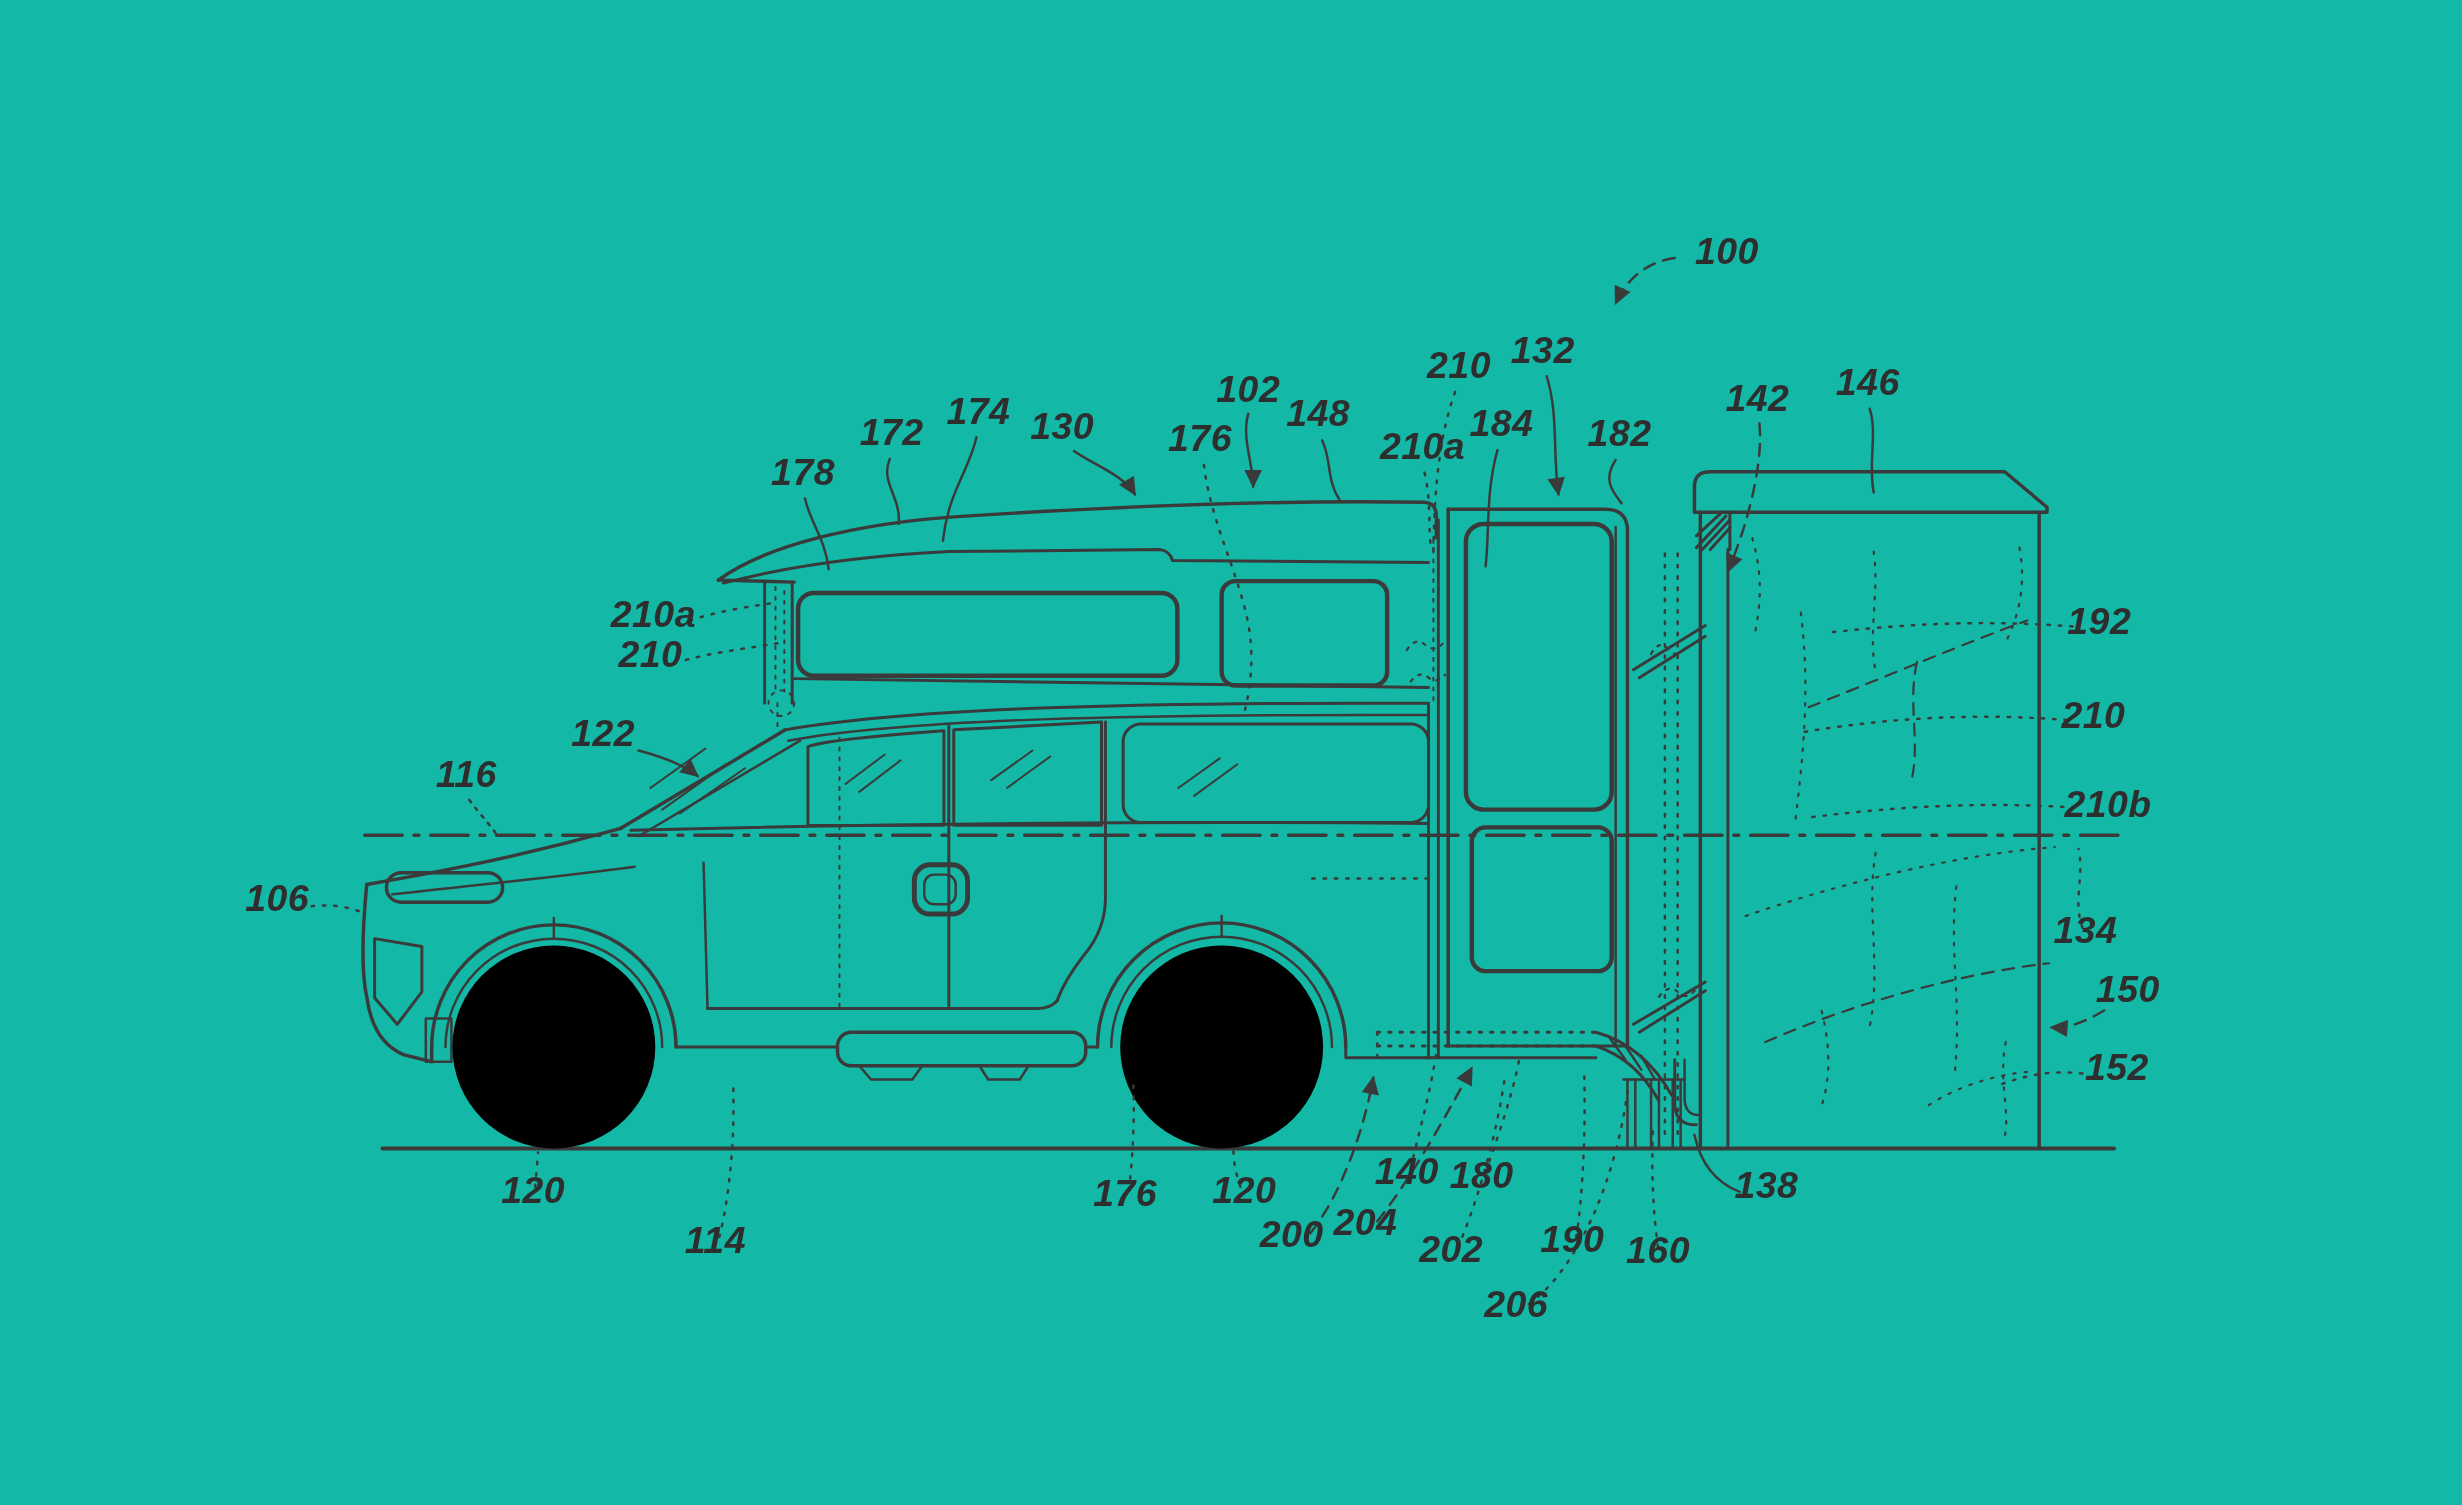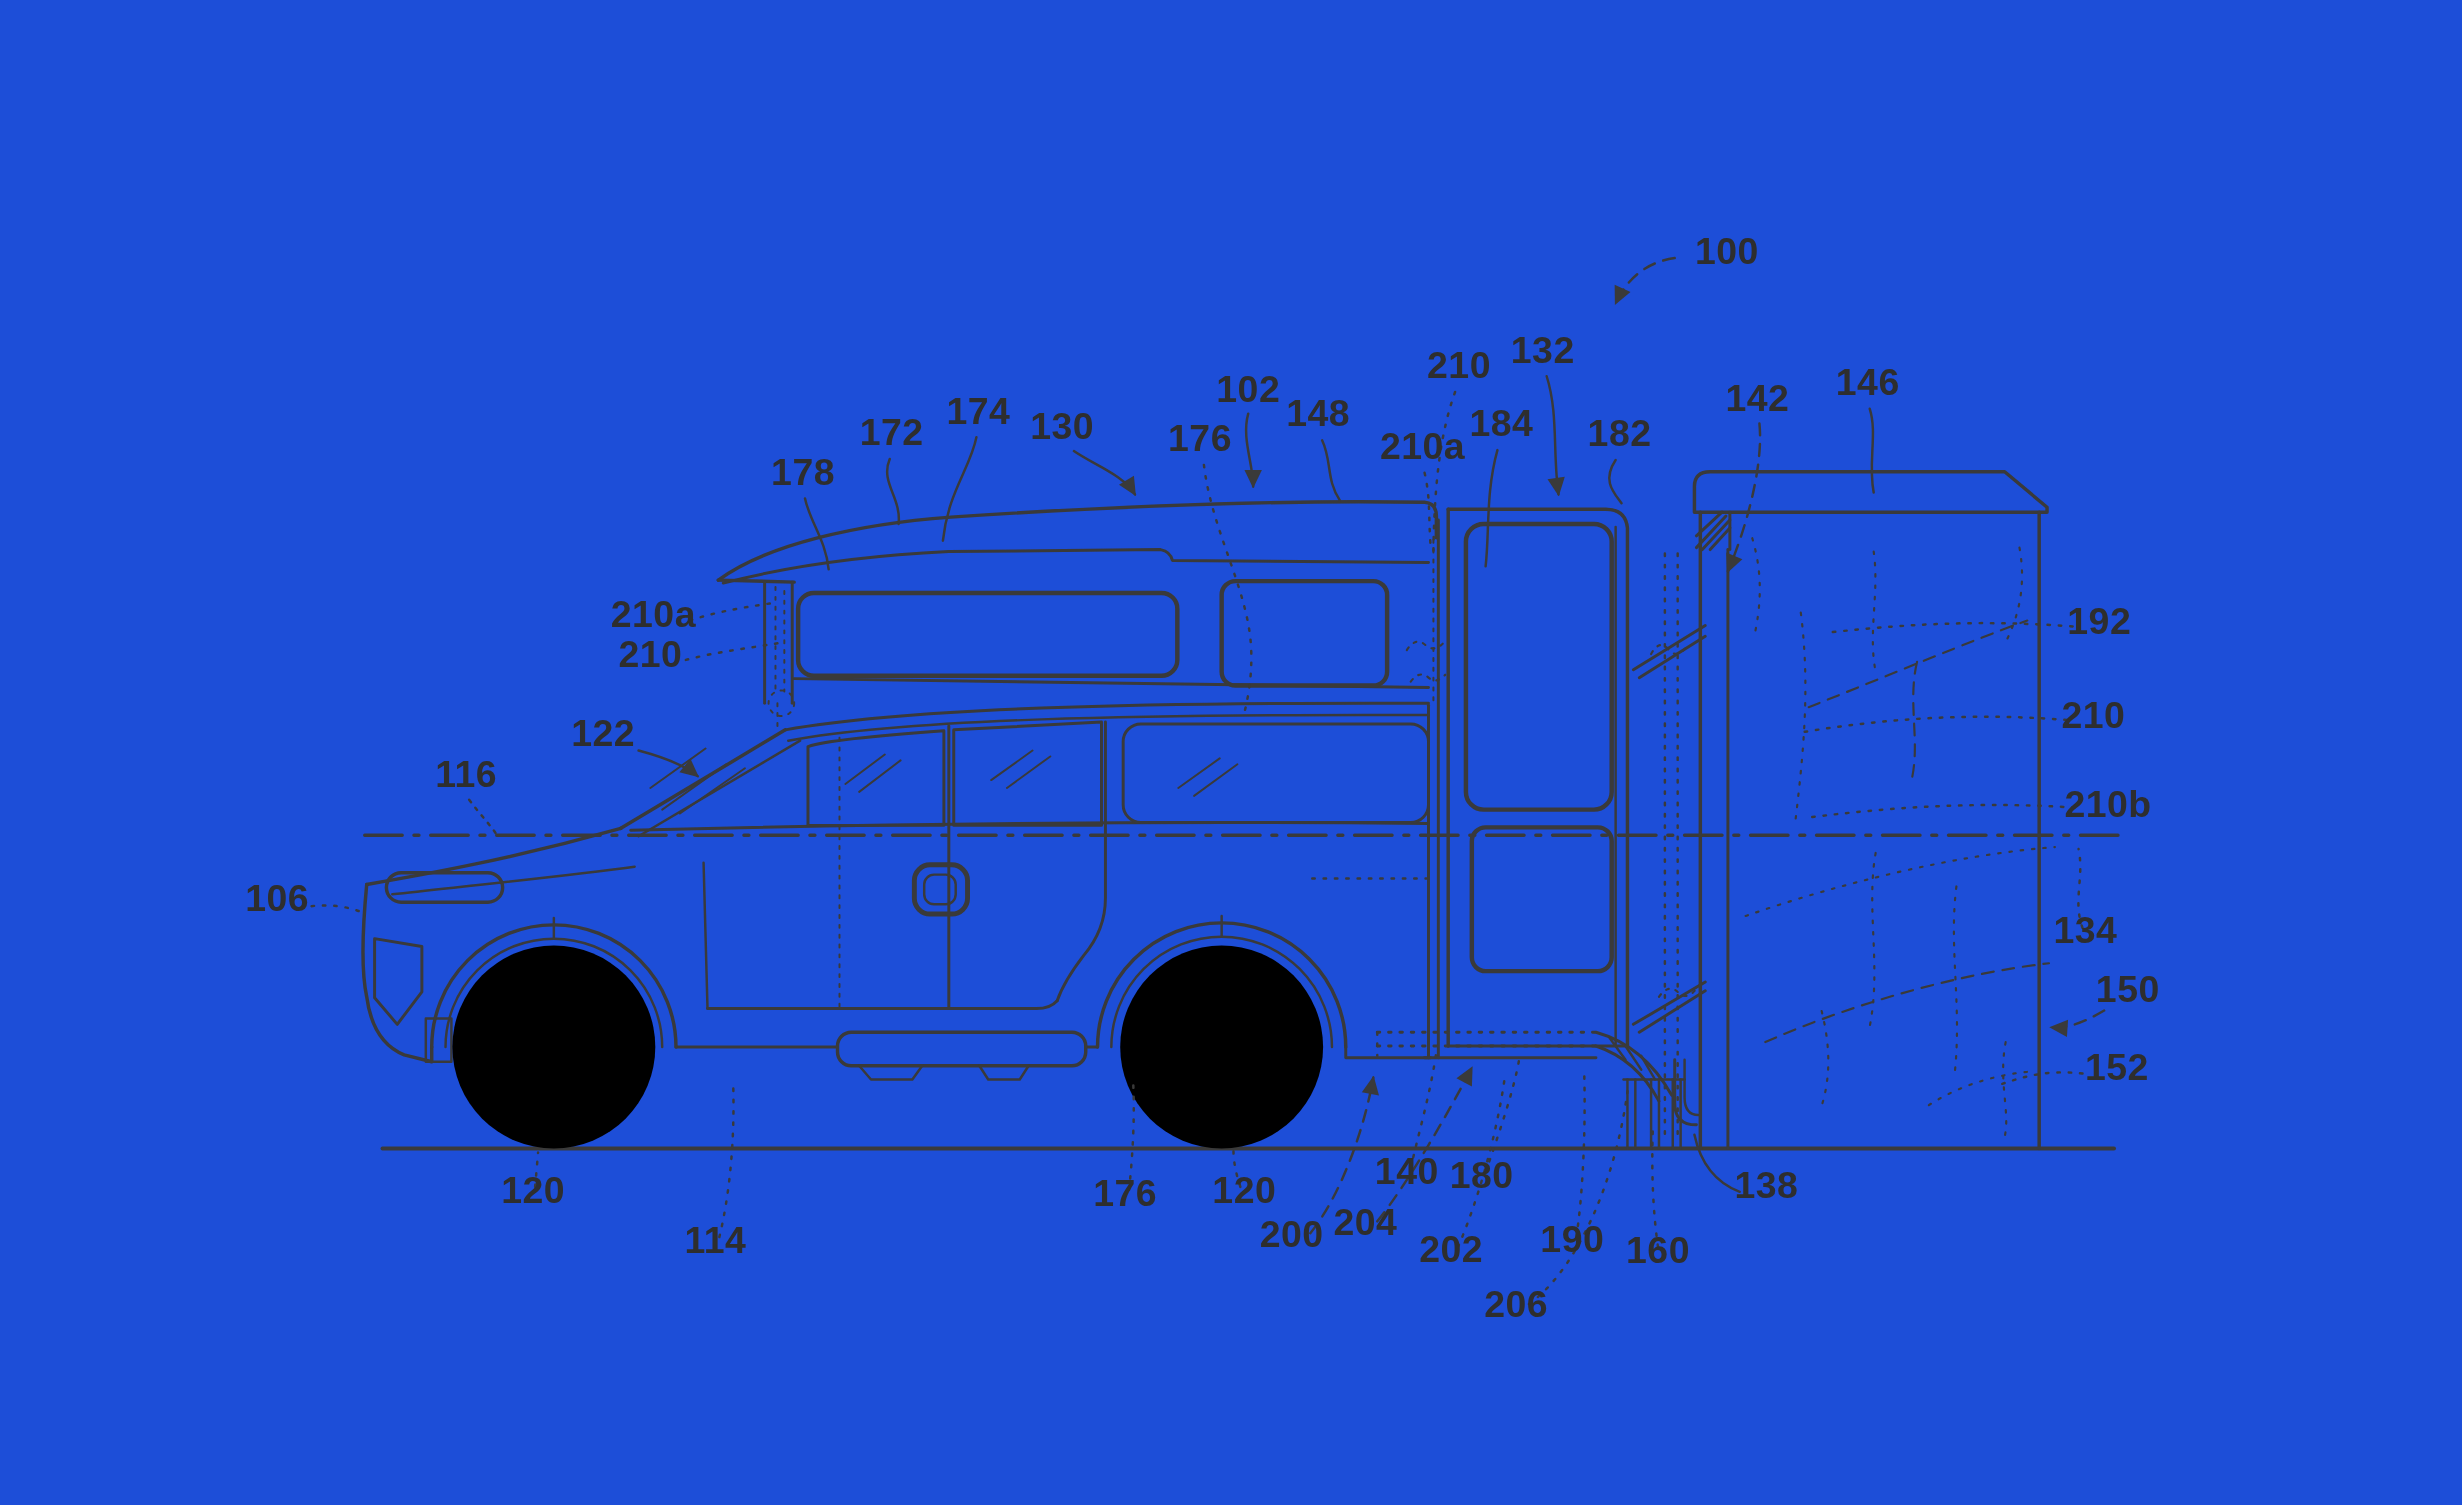--- a/index.html
+++ b/index.html
@@ -1,18 +1,18 @@
 <!DOCTYPE html>
 <html><head>
 <meta charset="utf-8">
 <style>
   html,body { margin:0; padding:0; background:#ffffff; }
   .stage {
-    position:relative; width:2463px; height:1505px; background:#1d4ed8;
-    font-family:"Liberation Sans", sans-serif; overflow:hidden;
+    position:relative; width:2463px; height:1505px; background:#14b8a6;
+    font-family:"Liberation Sans", sans-serif; overflow:hidden;font-style:italic;
   }
   svg { display:block; }
   
   .art path, .art line, .art rect, .art ellipse, .art circle, .art polygon,
   .leaders path { fill:none; stroke:#3a3a3a; stroke-linecap:round; stroke-linejoin:round; }
   .w2  { stroke-width:2; }
   .w22 { stroke-width:2.2; }
   .w25 { stroke-width:2.5; }
   .w3  { stroke-width:3; }
   .w35 { stroke-width:3.5; }

